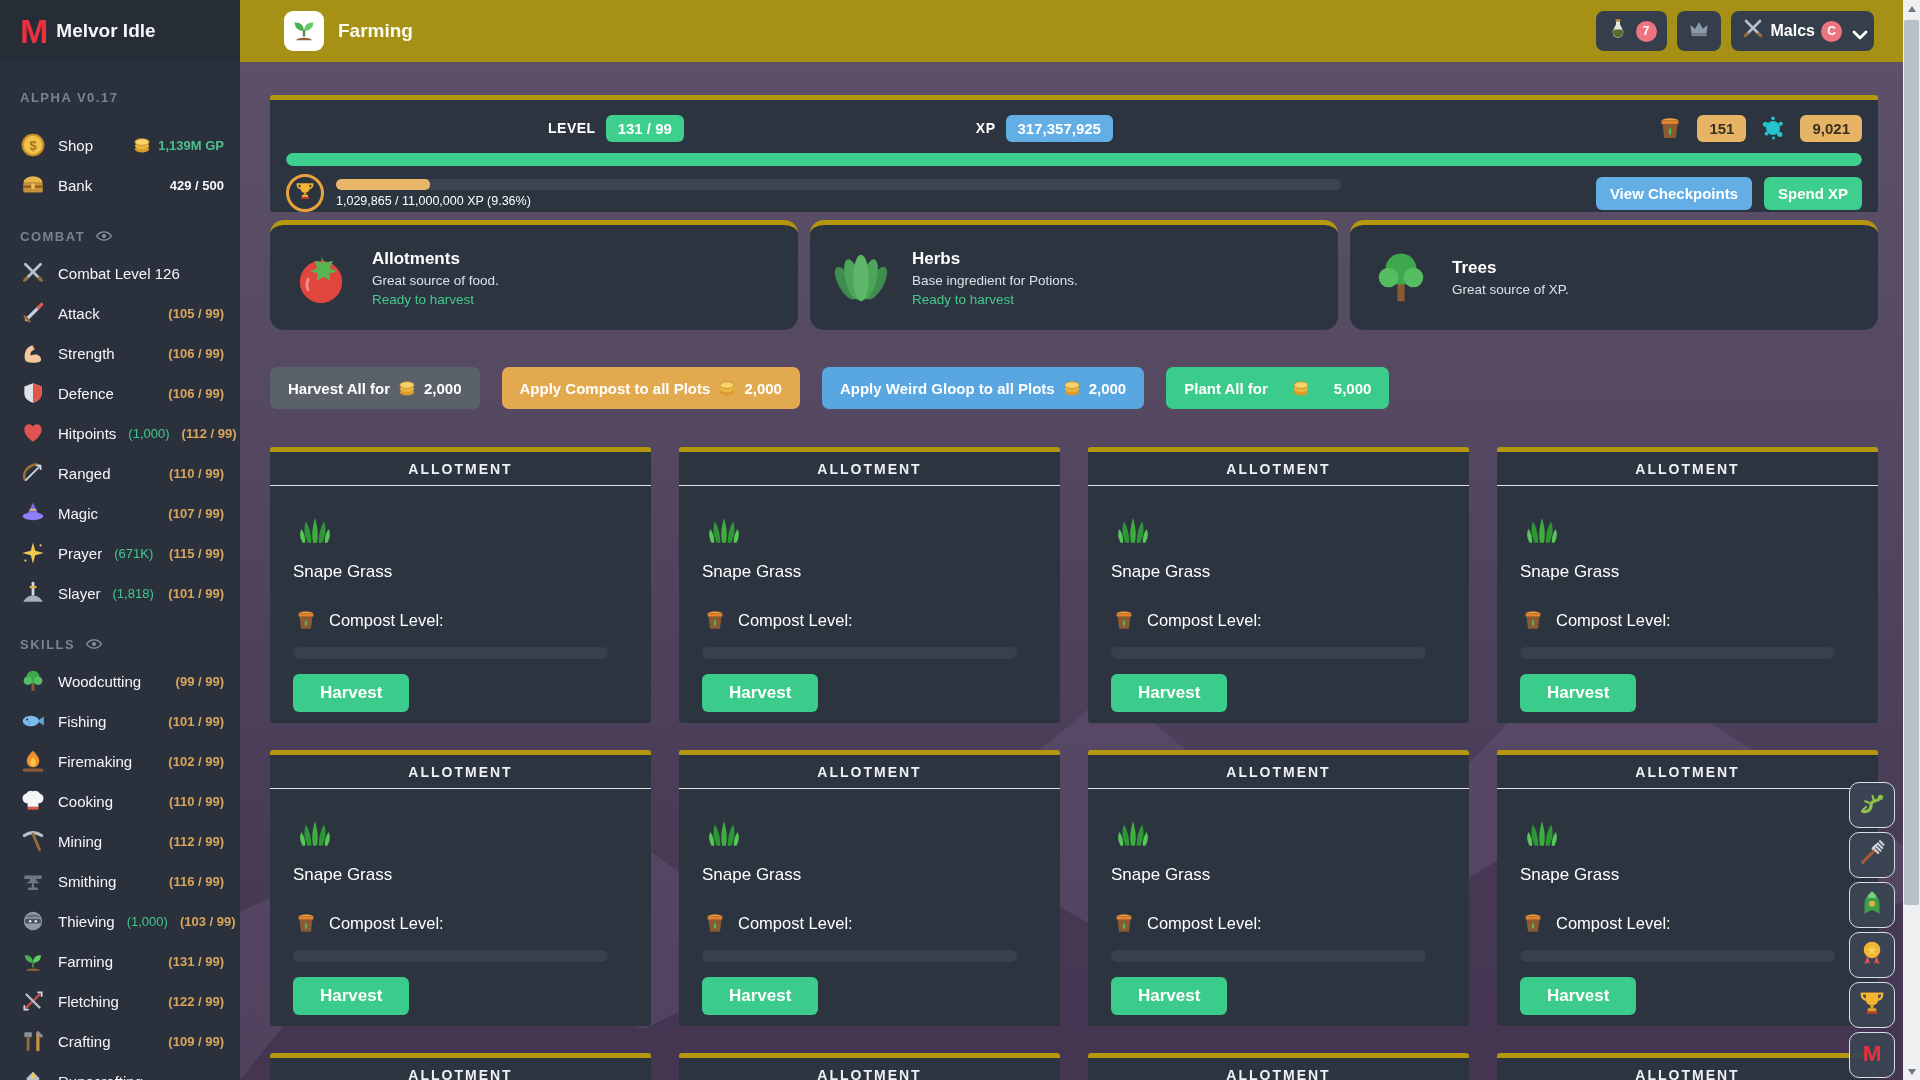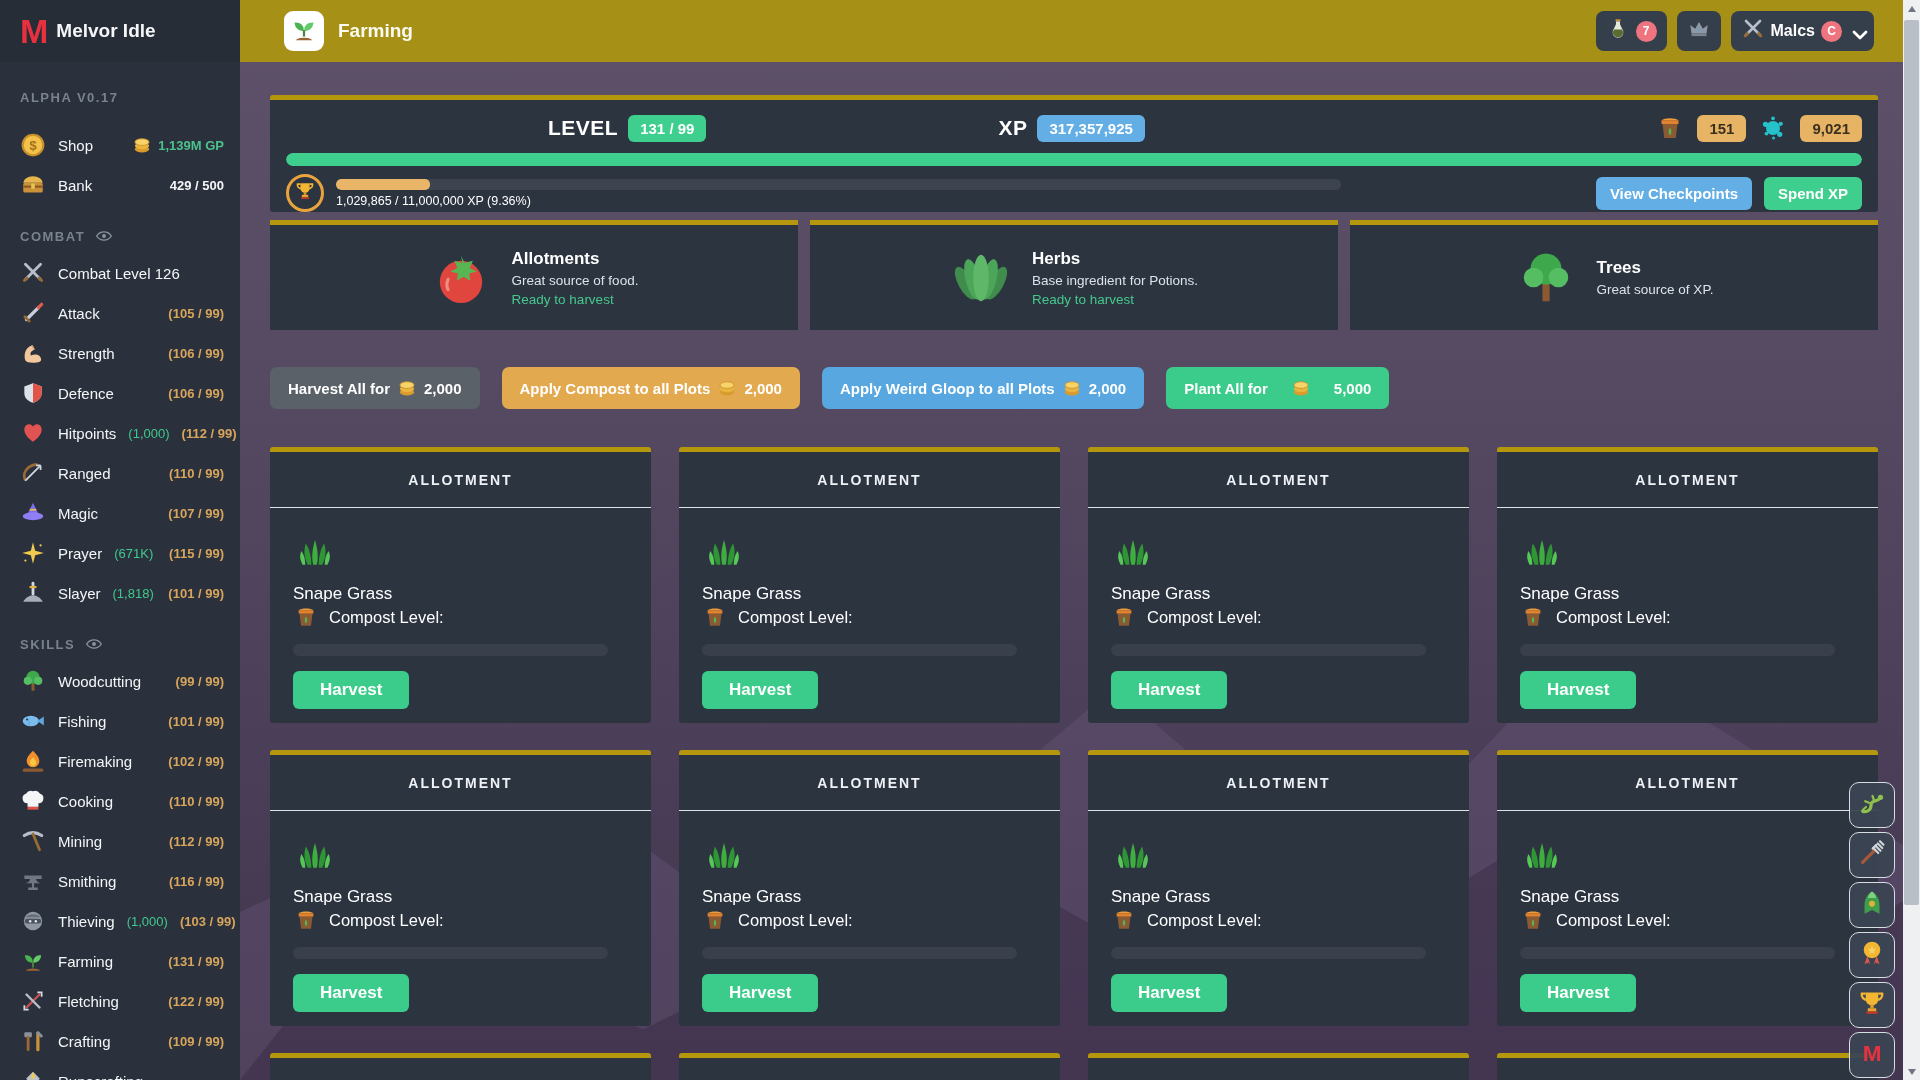--- a/index.html
+++ b/index.html
@@ -48,21 +48,21 @@
   .chev { width:16px; height:16px; }
 
   .content { position:absolute; top:62px; left:0; right:17px; bottom:0; padding:33px 0 0 30px; z-index:1; }
   .wrap { width:1608px; }
 
   .panel { border-top:5px solid #b5970e; background:#2c3440; border-radius:3px; padding:10px 16px; height:117px; }
   .prow1 { display:flex; align-items:center; height:36px; }
   .grp { display:flex; align-items:center; gap:10px; }
   .grp-level { margin-left:262px; }
   .grp-xp { margin-left:292px; }
-  .plabel { color:#fff; font-weight:bold; font-size:21px; letter-spacing:.5px; }
+  .plabel { color:#fff; font-weight:bold; font-size:14px; letter-spacing:.5px; }
   .pbadge { padding:5px 12px; border-radius:6px; color:#fff; font-weight:bold; font-size:15px; }
   .pbadge.green { background:#3ecf8e; }
   .pbadge.blue { background:#64aee6; }
   .pbadge.tan { background:#e7b465; color:#3a3020; }
   .res-icons { margin-left:auto; display:flex; align-items:center; gap:12px; }
   .res-icons .ricon { width:30px; height:30px; }
   .ricon svg { width:100%; height:100%; }
   .bigbar { margin-top:7px; height:13px; border-radius:7px; background:#3a414c; overflow:hidden; }
   .bigbar > div { height:100%; background:#3ecf8e; border-radius:7px; }
   .prow2 { display:flex; align-items:center; margin-top:8px;justify-content:space-between; }
@@ -71,45 +71,45 @@
   .mastery { margin-left:12px; flex:1; max-width:1005px; }
   .smallbar { height:11px; border-radius:5px; background:#3d444f; overflow:hidden; }
   .smallbar > div { height:100%; background:#e9b568; border-radius:5px; }
   .mastery-text { margin-top:4px; color:#fff; font-size:12.5px; }
   .prow2-btns { margin-left:auto; display:flex; gap:12px; }
   .btn { border:none; border-radius:6px; color:#fff; font-weight:bold; font-size:15px; padding:8px 14px; cursor:pointer; font-family:inherit; }
   .btn-blue { background:#64aee6; }
   .btn-green { background:#3ecf8e; }
 
   .cats { display:flex; gap:12px; margin-top:8px; }
-  .cat-card { flex:1; background:#2c3440; border-top:5px solid #b5970e; border-radius:0; padding:20px 20px; display:flex; align-items:center; gap:20px; height:110px;justify-content:center; }
+  .cat-card { flex:1; background:#2c3440; border-top:5px solid #b5970e; border-radius:14px; padding:20px 20px; display:flex; align-items:center; gap:20px; height:110px; }
   .cat-icon { width:62px; height:62px; flex:none; }
   .cat-icon svg { width:100%; height:100%; }
   .cat-title { color:#fff; font-size:17px; font-weight:bold; }
   .cat-desc { color:#dde2e8; font-size:13.5px; margin-top:4px; }
   .cat-status { color:#46c88c; font-size:13.5px; margin-top:4px; }
   .cat-status:empty { display:none; }
 
   .actions { display:flex; gap:22px; margin-top:37px; }
   .act-btn { height:42px; display:flex; align-items:center; border:none; border-radius:7px; padding:0 18px; color:#fff; font-weight:bold; font-size:15px; cursor:pointer; font-family:inherit; }
   .act-btn .coin-ic { width:20px; height:20px; margin:0 7px; }
   .coin-ic svg { width:100%; height:100%; display:block; }
   .act-gray { background:#5a6169;text-align:center; }
   .act-orange { background:#e3a94f; }
   .act-blue { background:#58a7e0; }
   .act-green { background:#3bcb8a;gap:16px; }
 
   .grid { margin-top:38px; display:grid; grid-template-columns:repeat(4,1fr); gap:27px 28px; }
   .plot { background:#2c3440; border-top:5px solid #b5970e; border-radius:3px; height:276px; }
-  .plot-head { height:56px; display:grid; place-items:center; color:#eef1f5; font-weight:bold; font-size:14px; letter-spacing:2px; border-bottom:1px solid #dfe3e8; }
+  .plot-head { height:34px; display:grid; place-items:center; color:#eef1f5; font-weight:bold; font-size:14px; letter-spacing:2px; border-bottom:1px solid #dfe3e8; }
   .plot-body { display:flex; flex-direction:column; align-items:flex-start; padding-top:20px;padding-left:23px; }
   .crop-ic { width:44px; height:44px; }
   .crop-ic svg { width:100%; height:100%; }
   .crop-name { color:#fff; font-size:17px; margin-top:12px; }
-  .compost-row { display:flex; align-items:center; gap:10px; color:#fff; font-size:16.5px; }
+  .compost-row { display:flex; align-items:center; gap:10px; margin-top:25px; color:#fff; font-size:16.5px; }
   .compost-row .ricon { width:26px; height:26px; }
   .plot-bar { width:88%; height:12px; border-radius:6px; background:#39404c; margin-top:14px; overflow:hidden; }
   .plot-bar > div { height:100%; background:#3ecf8e; border-radius:6px; }
   .harvest-btn { margin-top:15px; background:#3bcb8a; border:none; border-radius:6px; color:#fff; font-weight:bold; font-size:17px; padding:9px 27px; cursor:pointer; font-family:inherit; }
 
   
   .rail { position:absolute; right:25px; bottom:2px; display:flex; flex-direction:column; gap:4px; z-index:4; }
   .rail-btn { width:46px; height:46px; background:rgba(59,68,82,.95); border:1px solid #d9dee3; border-radius:10px; display:grid; place-items:center; cursor:pointer; }
   .rail-btn svg { width:30px; height:30px; }
 

